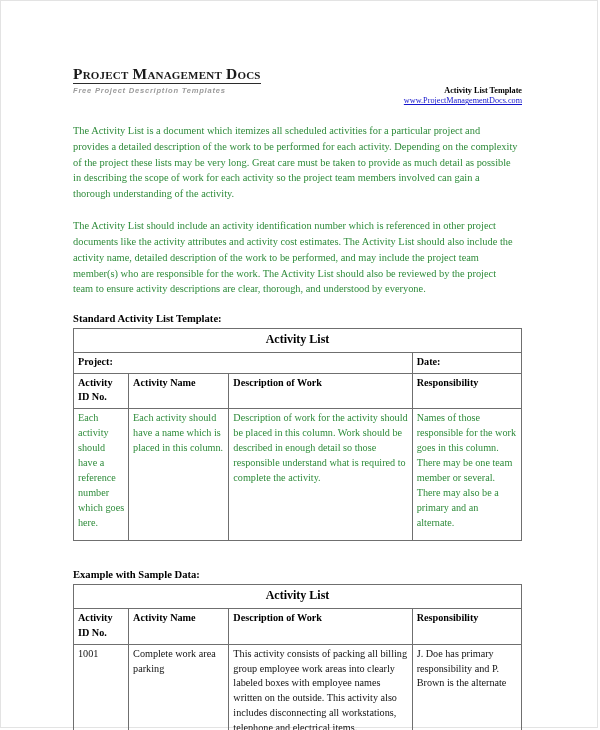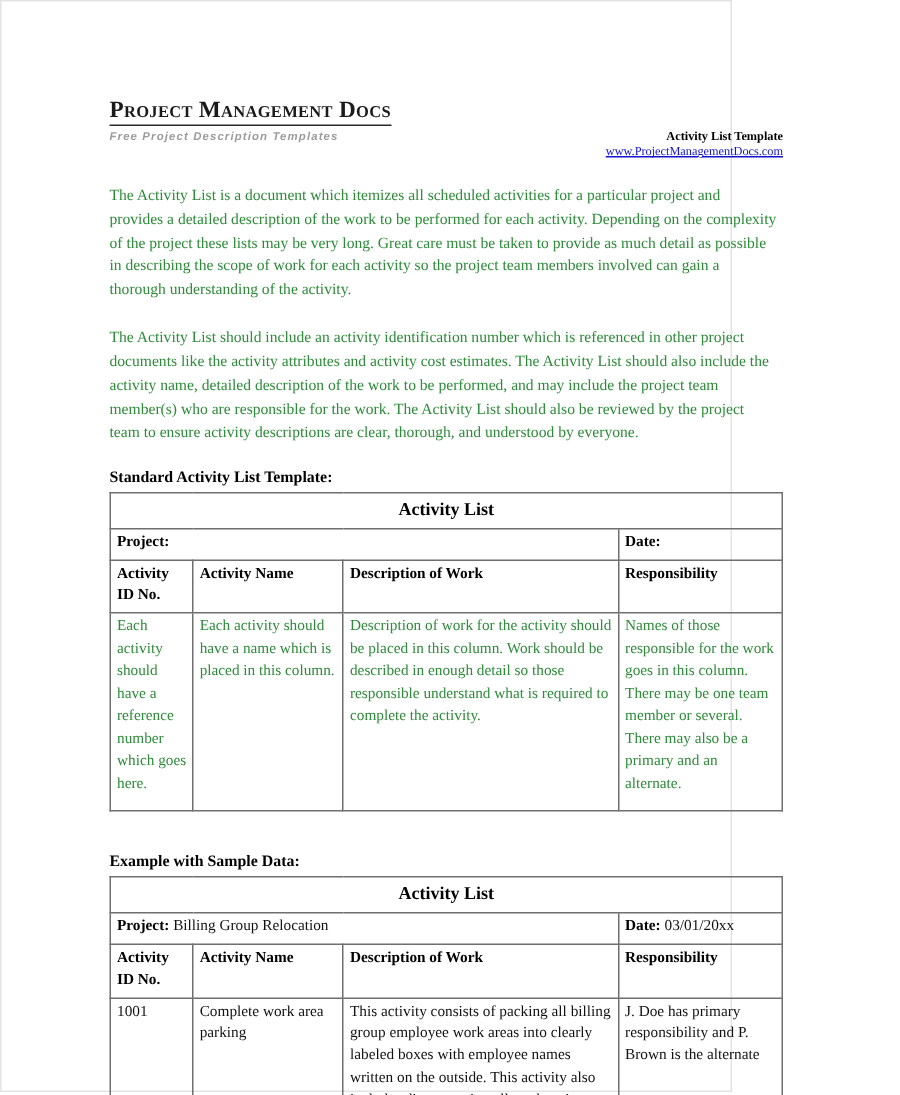--- a/index.html
+++ b/index.html
@@ -8,21 +8,21 @@
     background: #ffffff;
   }
   body {
     width: 600px;
     height: 730px;
     font-family: "Liberation Serif", serif;
     overflow: hidden;
   }
   .page {
     position: relative;
-    width: 488px;
+    width: 598px;
     height: 728px;
     background: #ffffff;
     border: 1px solid #e3e3e3;
     box-sizing: border-box;
   }
   .content {
     position: absolute;
     left: 72px;
     top: 58px;
     width: 449px;
@@ -211,30 +211,20 @@
           <col class="col1">
             <col class="col2">
             <col class="col3">
             <col class="col4">
         </colgroup>
         <tbody>
           <tr>
             <td class="t-title" colspan="4">Activity List</td>
           </tr>
           <tr>
-            <td colspan="3">
-              <span class="t-label">Project:</span>
-              <span class="val t-black">Billing Group Relocation</span>
-            </td>
-            <td>
-              <span class="t-label">Date:</span>
-              <span class="val t-black">03/01/20xx</span>
-            </td>
-          </tr>
-          <tr>
             <td class="t-head">Activity ID No.</td>
             <td class="t-head">Activity Name</td>
             <td class="t-head">Description of Work</td>
             <td class="t-head">Responsibility</td>
           </tr>
           <tr class="row-tall-2">
             <td class="t-black">1001</td>
             <td class="t-black">Complete work area parking</td>
             <td class="t-black">This activity consists of packing all billing group employee work areas into clearly labeled boxes with employee names written on the outside.  This activity also includes disconnecting all workstations, telephone and electrical items.</td>
             <td class="t-black">J. Doe has primary responsibility and P. Brown is the alternate</td>

